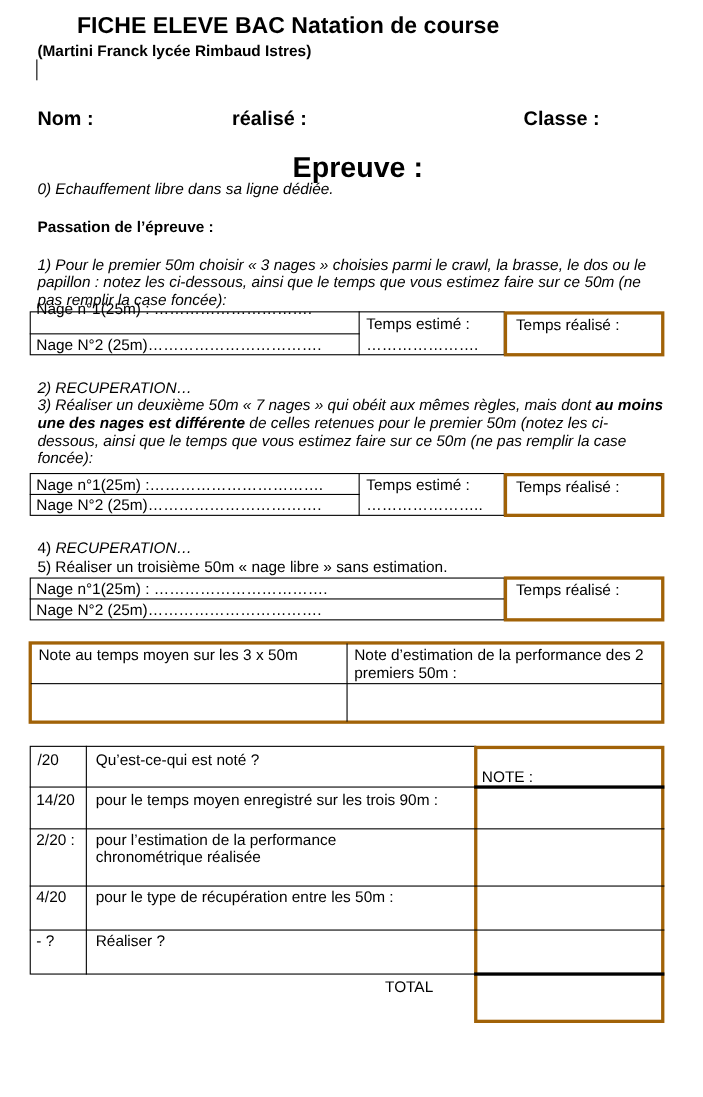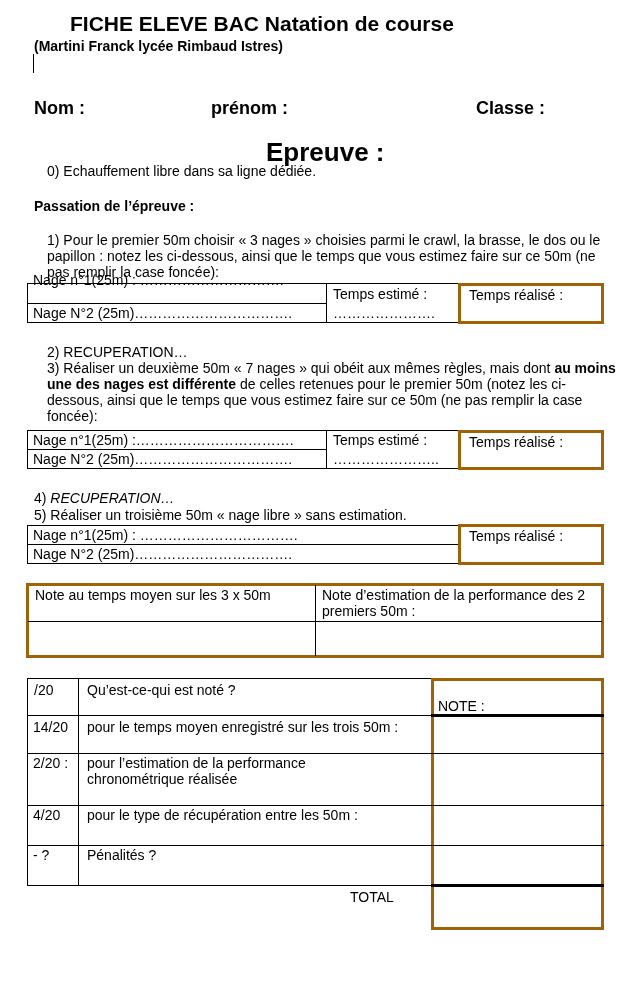--- a/index.html
+++ b/index.html
@@ -4,38 +4,38 @@
 <style>
   html,body{margin:0;padding:0;background:#fff;}
   body{width:639px;height:997px;position:relative;overflow:hidden;font-family:"Liberation Sans",sans-serif;color:#000;}
   .abs{position:absolute;}
   .title{left:34px;top:12px;font-size:21px;font-weight:bold;white-space:nowrap;margin-left:36px;}
   .subtitle{left:34px;top:38px;font-size:14px;font-weight:bold;white-space:nowrap;}
   .cursor{left:33px;top:54px;width:1px;height:19px;background:#000;}
   .field-label{font-size:18px;font-weight:bold;top:98px;white-space:nowrap;}
   .epreuve{left:266px;top:137px;font-size:26px;font-weight:bold;white-space:nowrap;}
   .para{left:34px;font-size:14px;line-height:16px;width:570px;}
-  .it{margin-left:13px;}
+  .it{font-style:italic;}
   .b{font-weight:bold;}
   .cell{position:absolute;box-sizing:border-box;font-size:14px;line-height:16px;padding-left:6px;white-space:nowrap;overflow:hidden;}
   .thin{border:1px solid #000;}
   .thick{border:3px solid #a16207;}
   .line-h{position:absolute;height:1px;background:#000;}
   .line-v{position:absolute;width:1px;background:#000;}
   .thick-h{position:absolute;height:3px;background:#000;}
 </style>
 </head>
 <body>
 
 <div class="abs title">FICHE ELEVE BAC Natation de course</div>
 <div class="abs subtitle">(Martini Franck lycée Rimbaud Istres)</div>
 <div class="abs cursor"></div>
 
 <div class="abs field-label" style="left:34px">Nom :</div>
-<div class="abs field-label" style="left:211px">prénom :</div>
+<div class="abs field-label" style="left:211px">réalisé :</div>
 <div class="abs field-label" style="left:476px">Classe :</div>
 
 <div class="abs epreuve">Epreuve :</div>
 
 <div class="abs para it" style="top:163px">0) Echauffement libre dans sa ligne dédiée.</div>
 <div class="abs para b" style="top:198px">Passation de l’épreuve :</div>
 <div class="abs para it" style="top:232px">1) Pour le premier 50m  choisir « 3 nages » choisies parmi le crawl, la brasse, le dos ou le papillon : notez les ci-dessous, ainsi que le temps que vous estimez faire sur ce 50m (ne pas remplir la case foncée):</div>
 
 <div>
   <div class="cell thin" style="left:27px;top:283px;width:432px;height:40px"></div>
@@ -89,30 +89,30 @@
   <div class="line-v" style="left:78px;top:678px;height:208px"></div>
   <div class="line-h" style="left:27px;top:715px;width:406px"></div>
   <div class="line-h" style="left:27px;top:753px;width:406px"></div>
   <div class="line-h" style="left:27px;top:805px;width:406px"></div>
   <div class="line-h" style="left:27px;top:845px;width:406px"></div>
 
   <div class="cell" style="left:28px;top:682px;width:50px;height:18px;padding-left:6px">/20</div>
   <div class="cell" style="left:79px;top:682px;width:352px;height:18px;padding-left:8px">Qu’est-ce-qui est noté ?</div>
 
   <div class="cell" style="left:28px;top:719px;width:50px;height:18px;padding-left:5px">14/20</div>
-  <div class="cell" style="left:79px;top:719px;width:352px;height:18px;padding-left:8px">pour le temps moyen enregistré sur les trois 50m :</div>
+  <div class="cell" style="left:79px;top:719px;width:352px;height:18px;padding-left:8px">pour le temps moyen enregistré sur les trois 90m :</div>
 
   <div class="cell" style="left:28px;top:755px;width:50px;height:18px;padding-left:5px">2/20 :</div>
   <div class="cell" style="left:79px;top:755px;width:260px;height:36px;padding-left:8px;white-space:normal;line-height:16px">pour l’estimation de la performance chronométrique réalisée</div>
 
   <div class="cell" style="left:28px;top:807px;width:50px;height:18px;padding-left:5px">4/20</div>
   <div class="cell" style="left:79px;top:807px;width:352px;height:18px;padding-left:8px">pour le type de récupération entre les 50m :</div>
 
   <div class="cell" style="left:28px;top:847px;width:50px;height:18px;padding-left:5px">- ?</div>
-  <div class="cell" style="left:79px;top:847px;width:352px;height:18px;padding-left:8px">Pénalités ?</div>
+  <div class="cell" style="left:79px;top:847px;width:352px;height:18px;padding-left:8px">Réaliser ?</div>
 
   <div class="cell" style="left:330px;top:889px;width:90px;height:18px;padding-left:20px">TOTAL</div>
 
   <div class="cell thick" style="left:431px;top:678px;width:173px;height:252px"></div>
   <div class="thick-h" style="left:431px;top:714px;width:173px"></div>
   <div class="line-h" style="left:431px;top:753px;width:173px"></div>
   <div class="line-h" style="left:431px;top:805px;width:173px"></div>
   <div class="line-h" style="left:431px;top:845px;width:173px"></div>
   <div class="thick-h" style="left:431px;top:884px;width:173px"></div>
 

